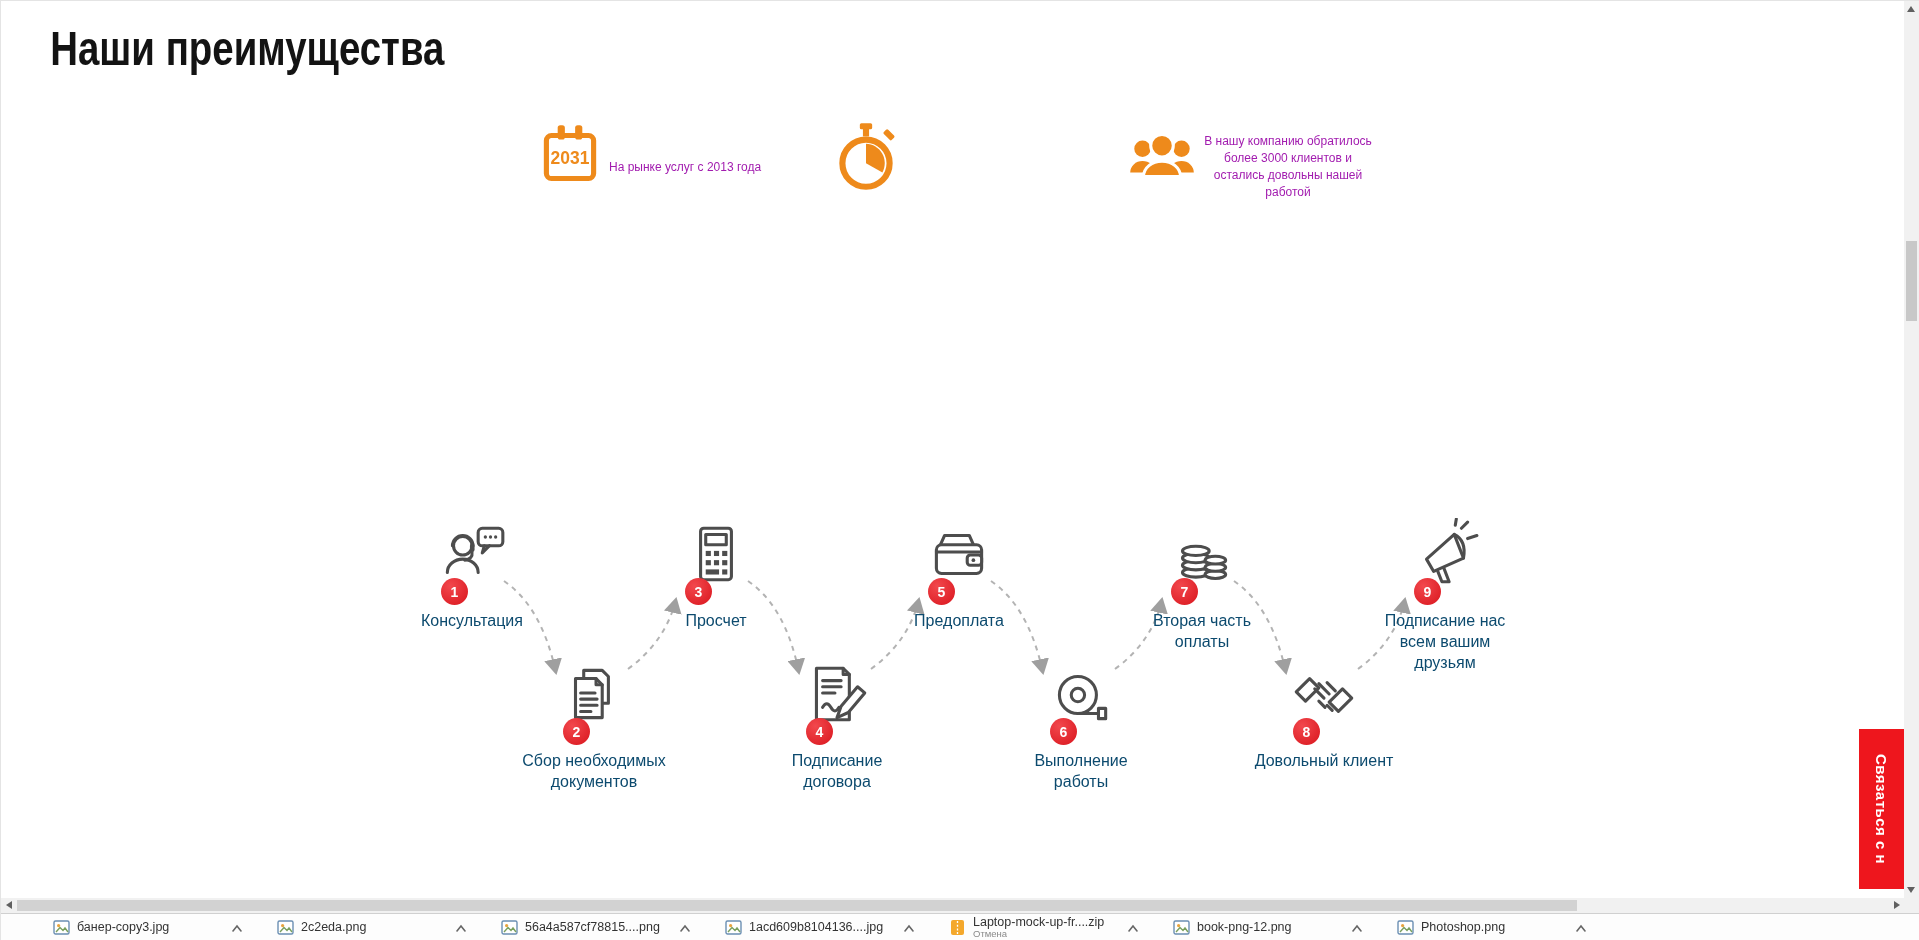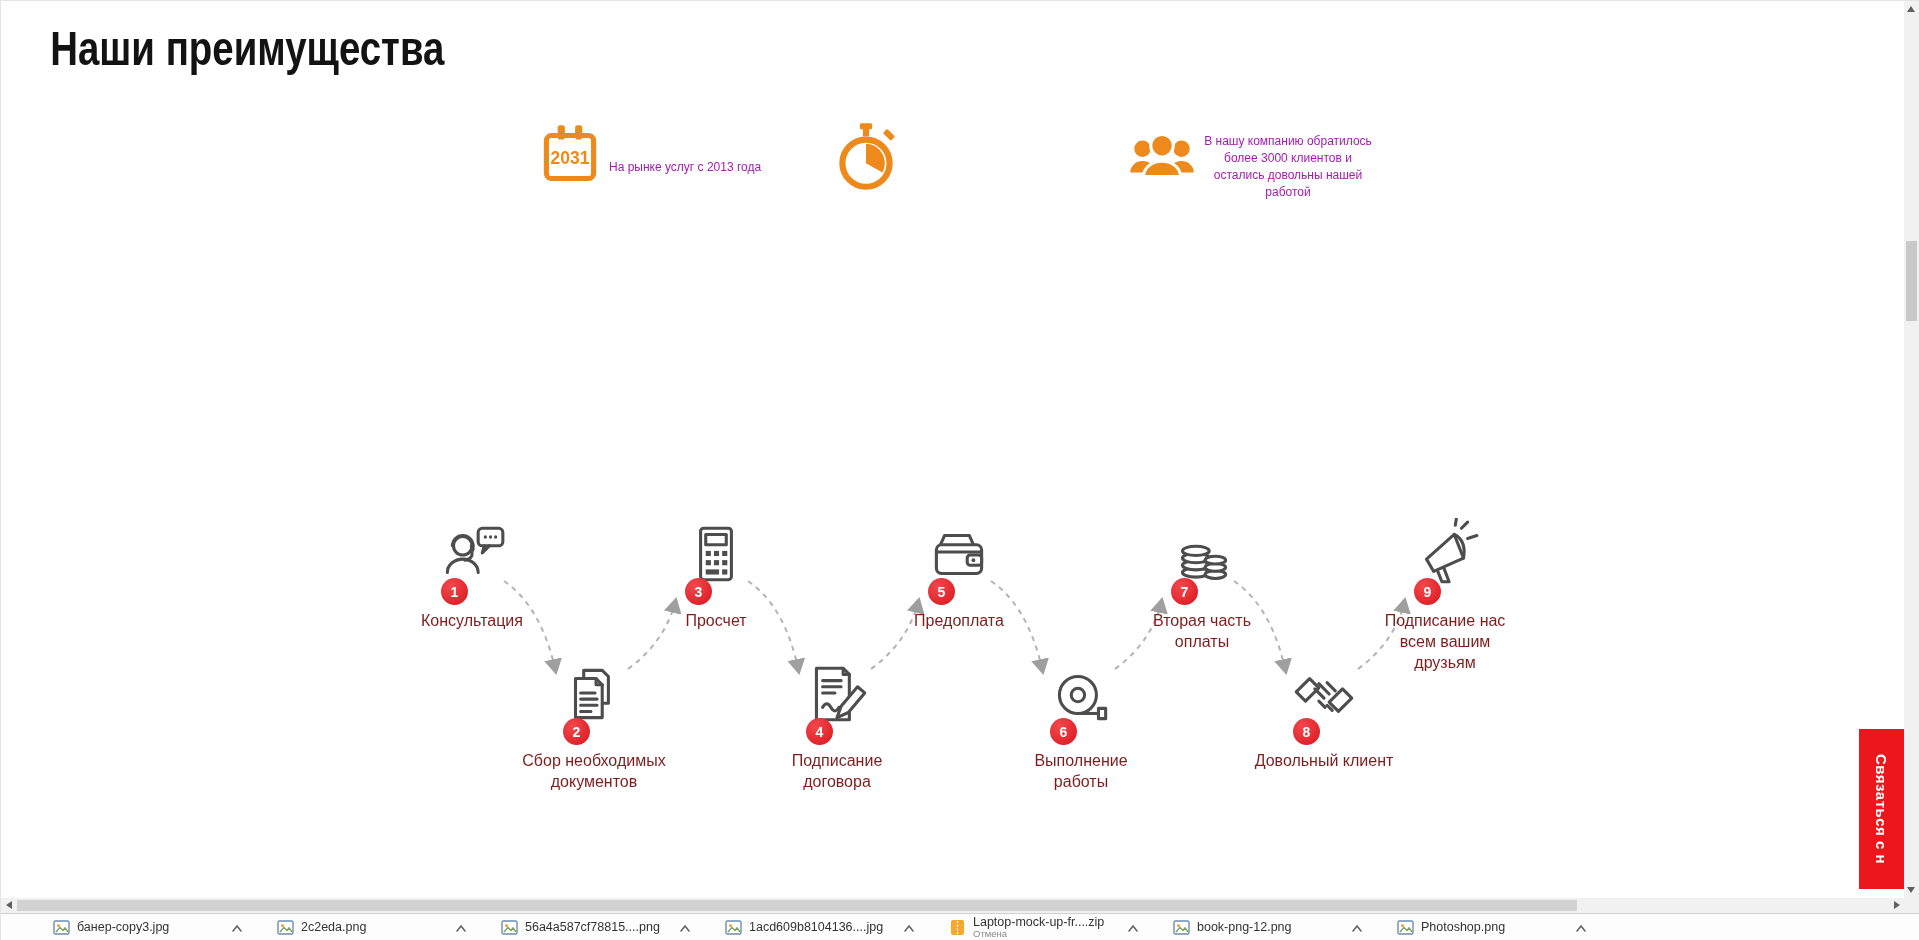--- a/index.html
+++ b/index.html
@@ -25,21 +25,21 @@
 
   
   .flow-arrows{position:absolute;left:0;top:0;width:1904px;height:897px;pointer-events:none;}
   .step{position:absolute;width:150px;text-align:center;}
   .icon-wrap{position:relative;height:88px;display:flex;align-items:center;justify-content:center;}
   .badge{
     position:absolute;left:calc(50% - 31px);bottom:-6px;width:27px;height:27px;border-radius:50%;
     background:radial-gradient(circle at 35% 30%, #f2484d, #d9151d);
     color:#fff;font-size:14px;font-weight:700;display:flex;align-items:center;justify-content:center;z-index:2;
   }
-  .step-label{margin-top:12px;font-size:16px;color:#7f1d1d;line-height:1.3;}
+  .step-label{margin-top:12px;font-size:16px;color:#0c4a6e;line-height:1.3;}
 
   
   .contact-tab{
     position:absolute;top:728px;right:15px;width:45px;height:160px;background:#ee161d;color:#fff;
     display:flex;align-items:center;justify-content:center;overflow:hidden;cursor:pointer;z-index:6;
   }
   .contact-tab span{writing-mode:vertical-rl;font-size:15px;font-weight:700;white-space:nowrap;letter-spacing:.5px;}
 
   
   .v-scroll{position:absolute;top:0;right:0;width:15px;height:897px;background:#f1f1f1;z-index:5;}

